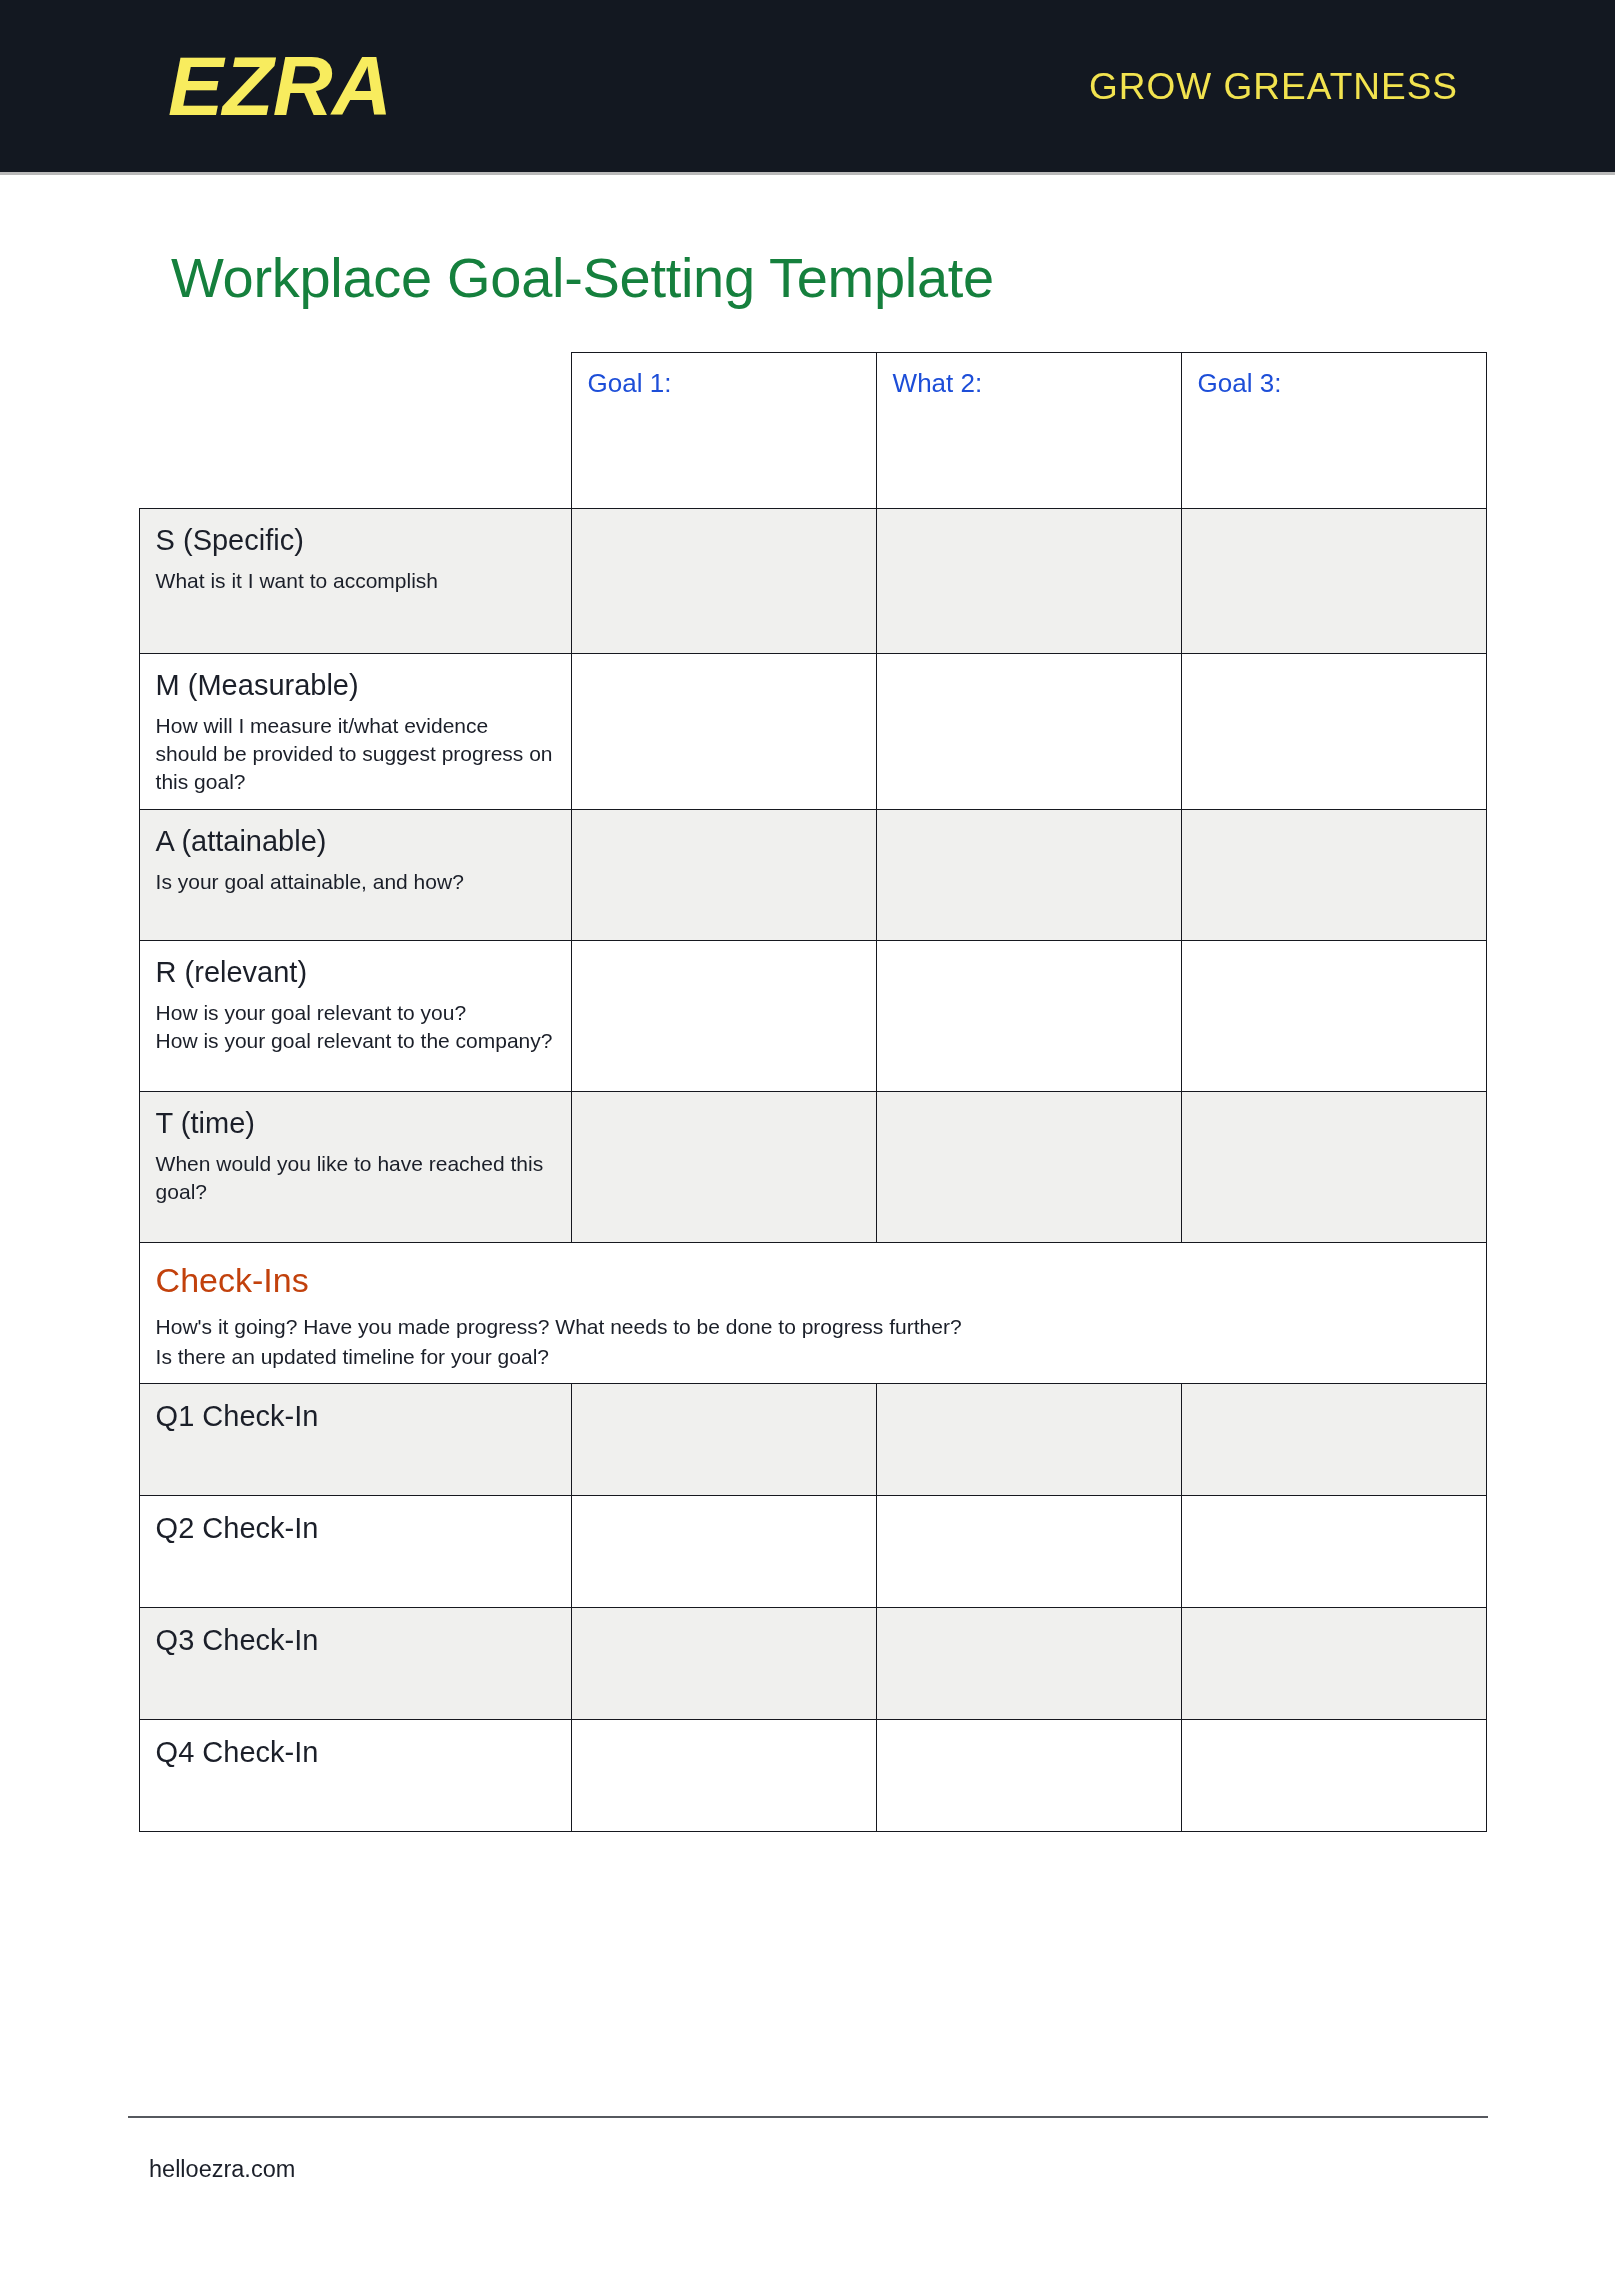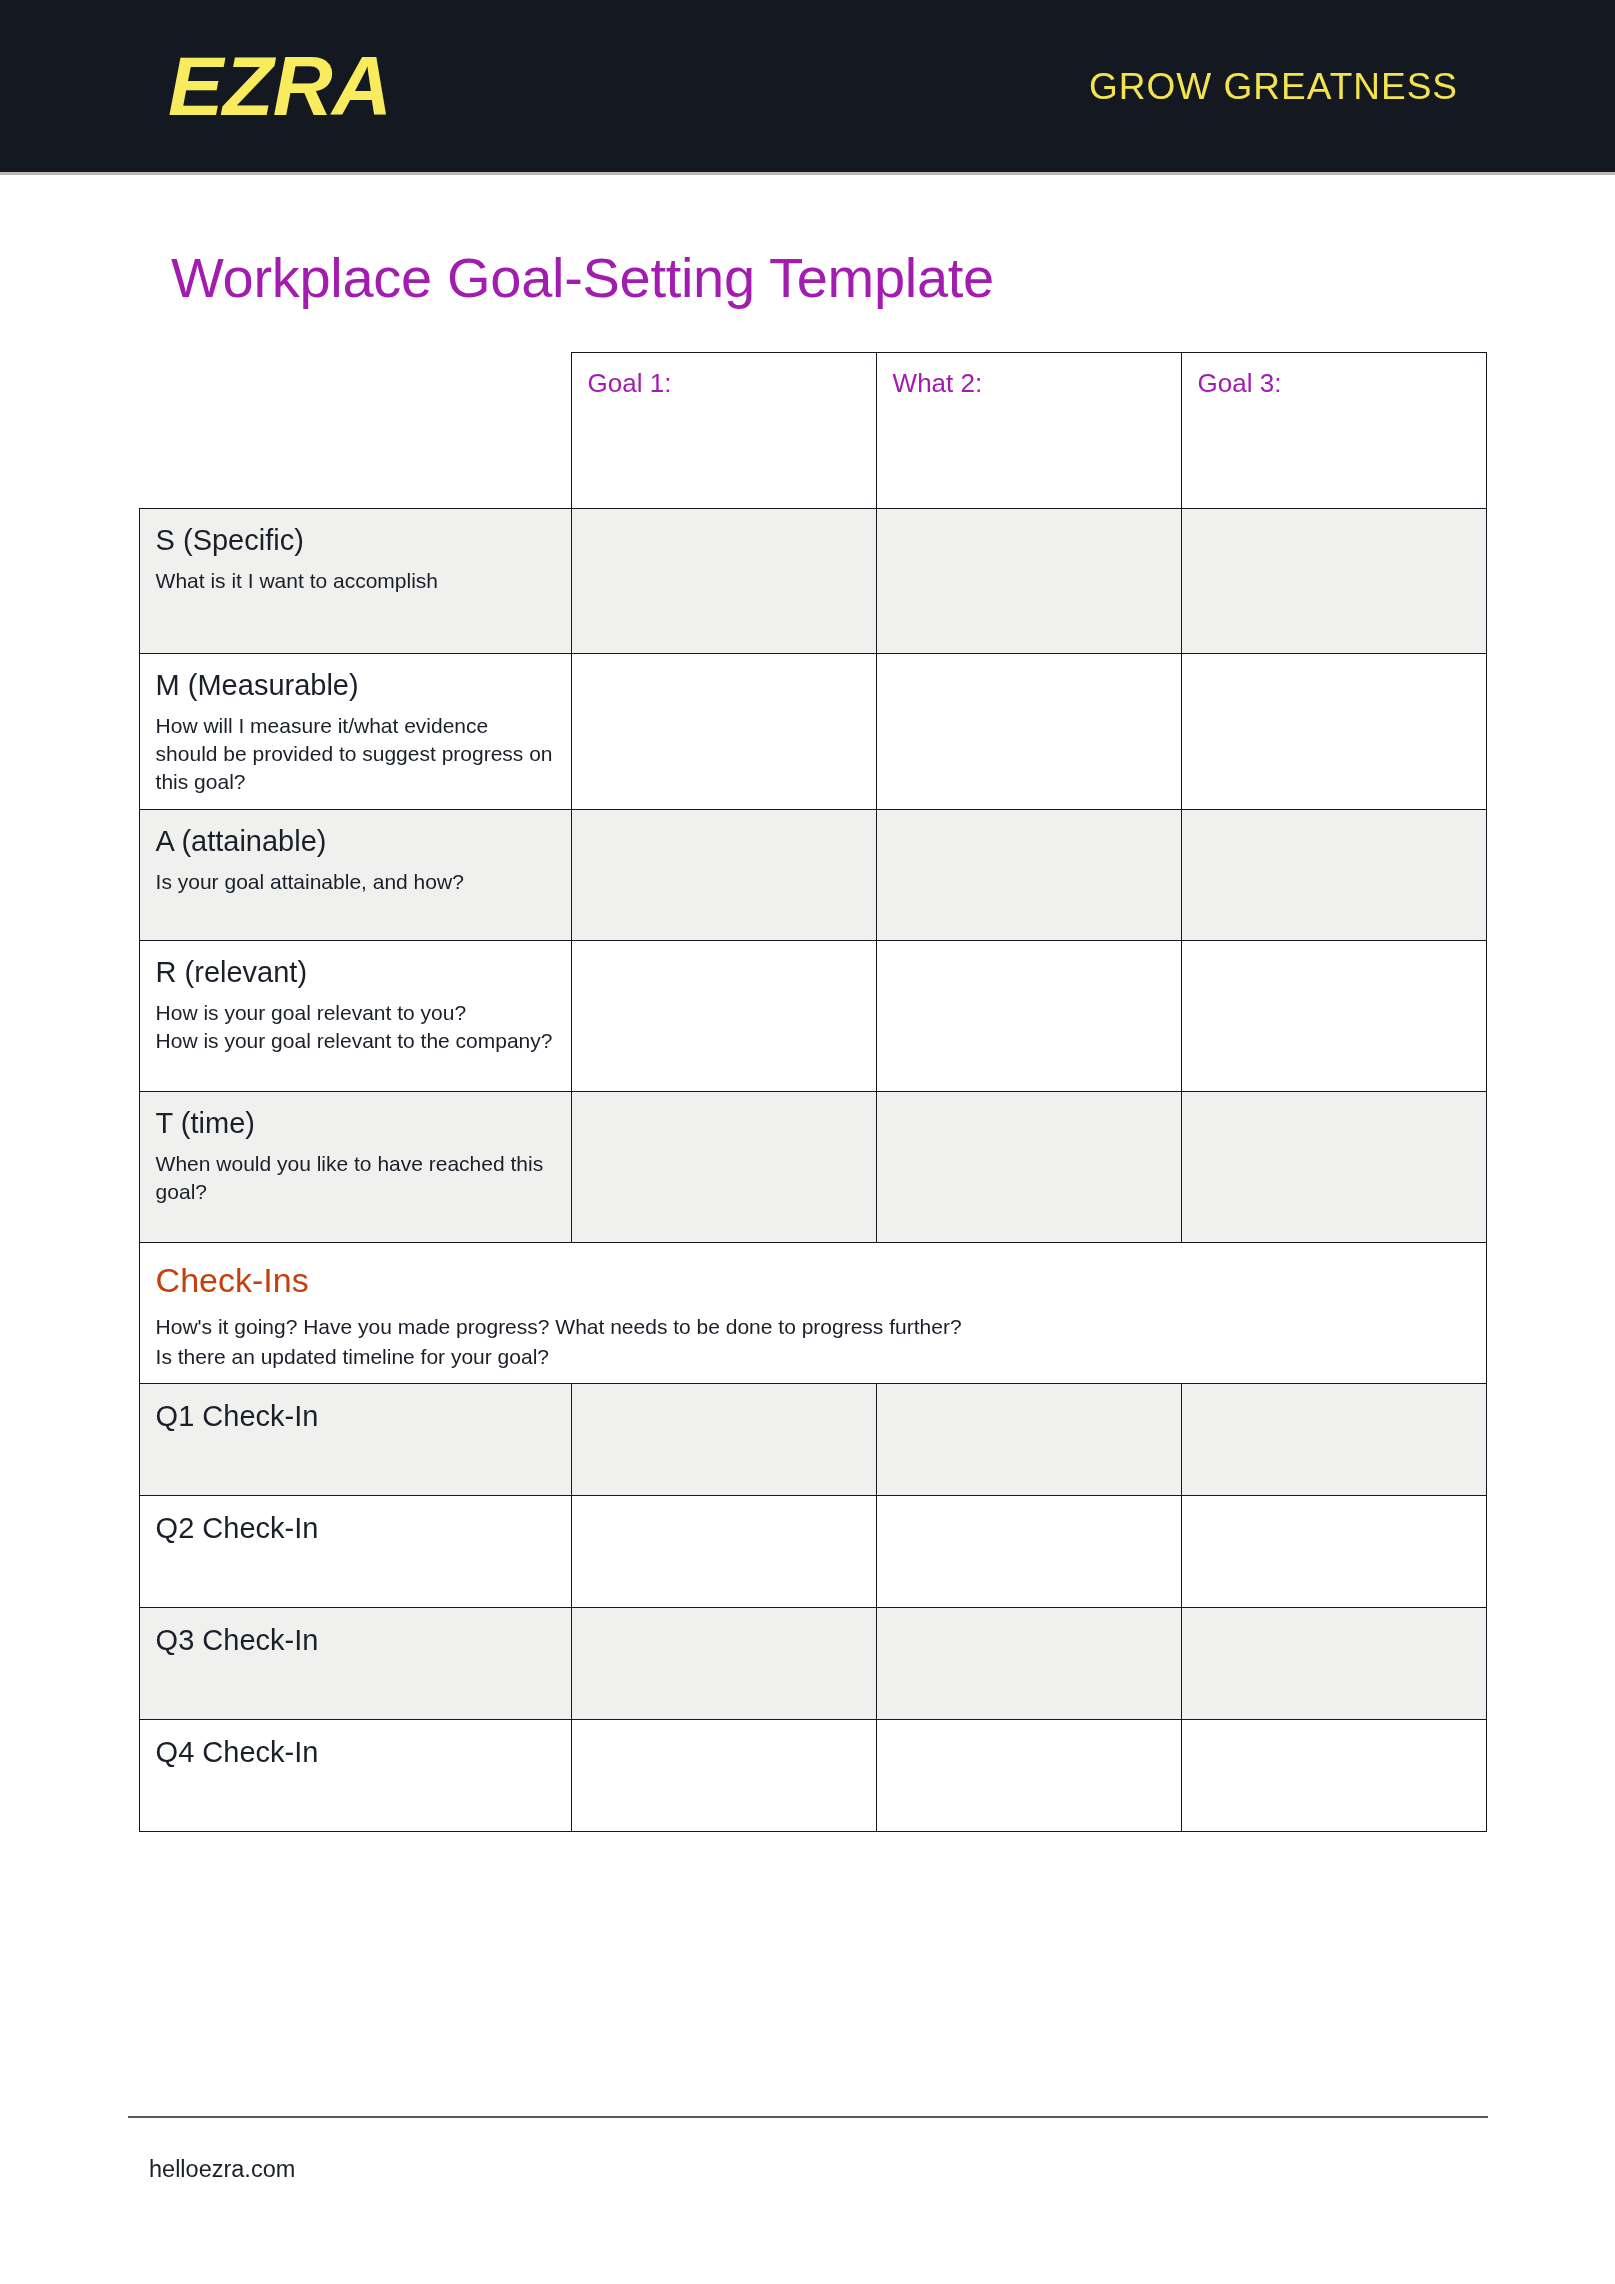--- a/index.html
+++ b/index.html
@@ -59,21 +59,21 @@
   .page-body {
     position: relative;
     padding-top: 72px;
   }
 
   .page-title {
     margin-left: 171px;
     font-size: 56px;
     font-weight: normal;
     letter-spacing: -0.3px;
-    color: #a21caf;
+    color: #15803d;
     line-height: 1.1;
   }
 
   
   .goal-table {
     margin-left: 139px;
     margin-top: 43px;
     width: 1347px;
     border-collapse: collapse;
     table-layout: fixed;
@@ -94,21 +94,21 @@
     background: #ffffff;
   }
   .header-row .spacer-cell {
     border: none;
     background: transparent;
     padding: 0;
   }
   .goal-head-text {
     font-size: 26px;
     line-height: 1.25;
-    color: #a21caf;
+    color: #1d4ed8;
   }
 
   
   .row-shaded td { background: #f0f0ee; }
   .row-plain  td { background: #ffffff; }
 
   .criterion-title {
     font-size: 29px;
     font-weight: normal;
     line-height: 1.2;

